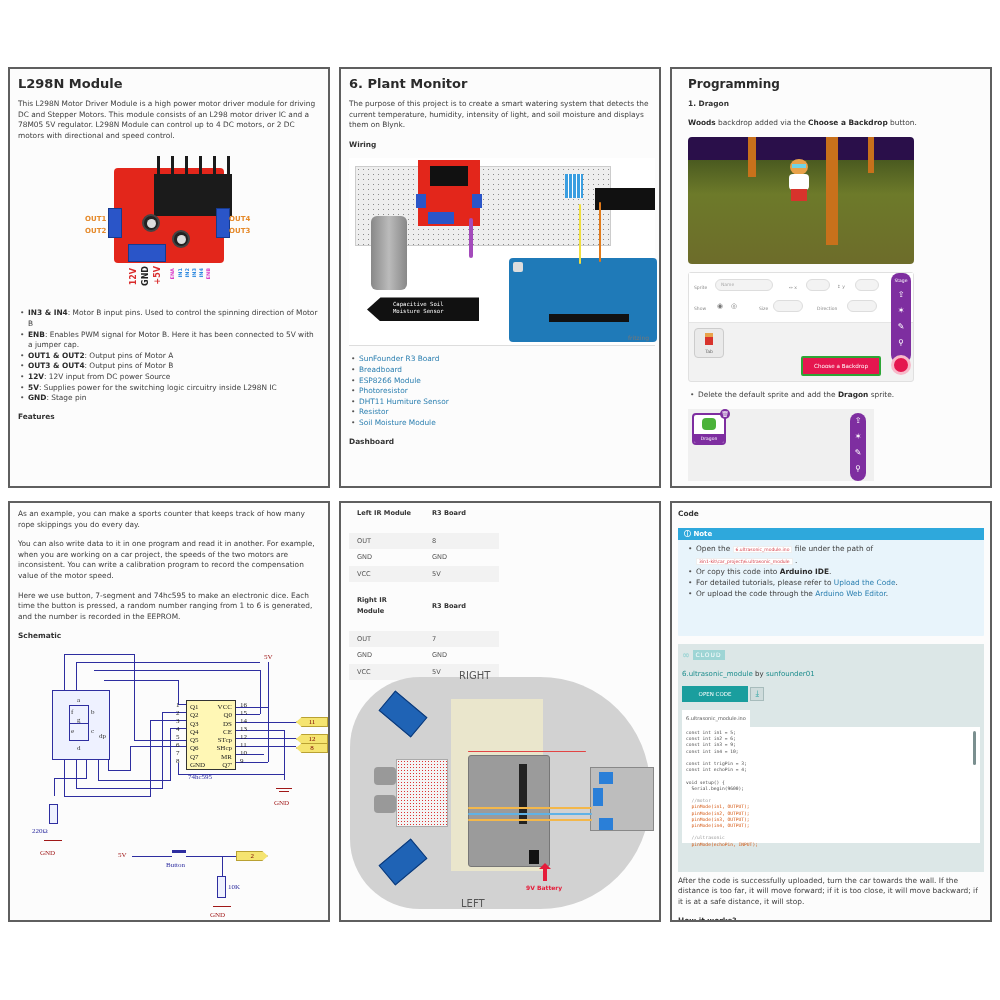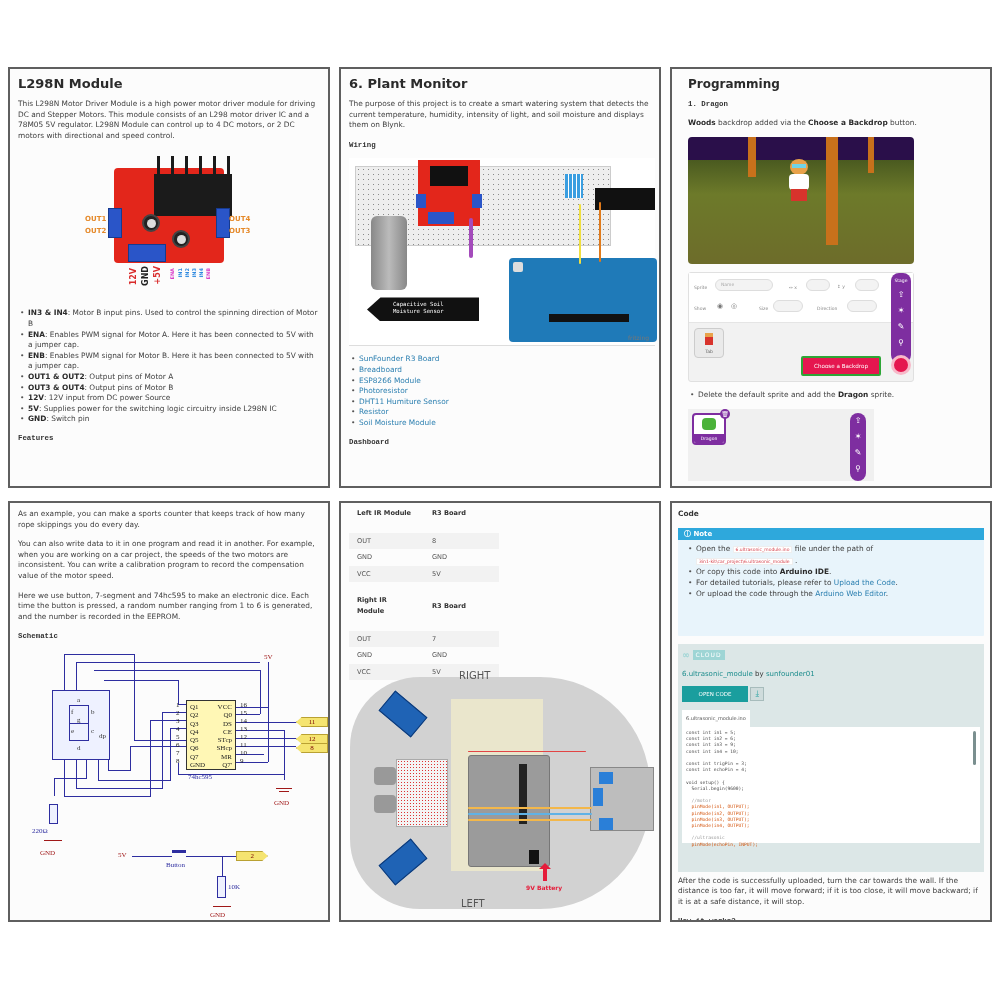--- a/index.html
+++ b/index.html
@@ -12,21 +12,21 @@
   .p1 { left: 8px; top: 67px; width: 322px; height: 421px; padding: 6px 8px; }
   .p2 { left: 339px; top: 67px; width: 322px; height: 421px; padding: 6px 8px; }
   .p3 { left: 670px; top: 67px; width: 322px; height: 421px; padding: 6px 16px; }
   .p4 { left: 8px; top: 501px; width: 322px; height: 421px; padding: 6px 8px; }
   .p5 { left: 339px; top: 501px; width: 322px; height: 421px; padding: 0 0; }
   .p6 { left: 670px; top: 501px; width: 322px; height: 421px; padding: 4px 6px; }
 
   h1.title { font-size: 13px; font-weight: bold; color: #2b2b2b; line-height: 18px; margin-bottom: 6px; }
   .p3 h1.title { font-size: 12px; margin-bottom: 6px; }
   p.txt { margin-bottom: 9px; }
-  .h4 { font-weight: bold; color: #333; margin: 4px 0 8px 0; font-size: 7.4px; font-family: Liberation Mono, monospace; }
+  .h4 { font-weight: bold; color: #333; margin: 4px 0 8px 0; font-size: 7.4px; }
   ul.bl { list-style: none; margin-bottom: 8px; }
   ul.bl li { position: relative; padding-left: 10px; }
   ul.bl li::before { content: "•"; position: absolute; left: 2px; top: 0; color: #555; }
   b { color: #2b2b2b; }
   a.lnk { color: #2b7fb0; text-decoration: none; }
 
   
   .board-wrap { position: relative; width: 160px; height: 150px; margin: 6px auto 8px; }
   .board { position: absolute; left: 25px; top: 18px; width: 110px; height: 95px; background: #e3261b; border-radius: 4px; }
   .heatsink { position: absolute; left: 40px; top: 6px; width: 78px; height: 42px; background: #1b1b1b; }
@@ -148,27 +148,26 @@
     <span class="pinlbl" style="left:78px;top:118px;color:#d93fc8;font-size:5px;">ENA</span>
     <span class="pinlbl" style="left:86px;top:118px;color:#2f8ae0;font-size:5px;">IN1</span>
     <span class="pinlbl" style="left:93px;top:118px;color:#2f8ae0;font-size:5px;">IN2</span>
     <span class="pinlbl" style="left:100px;top:118px;color:#2f8ae0;font-size:5px;">IN3</span>
     <span class="pinlbl" style="left:107px;top:118px;color:#2f8ae0;font-size:5px;">IN4</span>
     <span class="pinlbl" style="left:114px;top:118px;color:#d93fc8;font-size:5px;">ENB</span>
   </div>
 
   <ul class="bl">
     <li><b>IN3 &amp; IN4</b><span>: Motor B input pins. Used to control the spinning direction of Motor B</span></li>
-    <li><b>ENA</b><span>: Enables PWM signal for Motor A. Here it has been connected to 5V with a jumper cap.</span></li>
     <li><b>ENB</b><span>: Enables PWM signal for Motor B. Here it has been connected to 5V with a jumper cap.</span></li>
     <li><b>OUT1 &amp; OUT2</b><span>: Output pins of Motor A</span></li>
     <li><b>OUT3 &amp; OUT4</b><span>: Output pins of Motor B</span></li>
     <li><b>12V</b><span>: 12V input from DC power Source</span></li>
     <li><b>5V</b><span>: Supplies power for the switching logic circuitry inside L298N IC</span></li>
-    <li><b>GND</b><span>: Switch pin</span></li>
+    <li><b>GND</b><span>: Stage pin</span></li>
   </ul>
   <div class="h4">Features</div>
 </section>
 
 <section class="panel p2">
   <h1 class="title">6. Plant Monitor</h1>
   <p class="txt">The purpose of this project is to create a smart watering system that detects the current temperature, humidity, intensity of light, and soil moisture and displays them on Blynk.</p>
   <div class="h4">Wiring</div>
 
   <div class="wiring">

